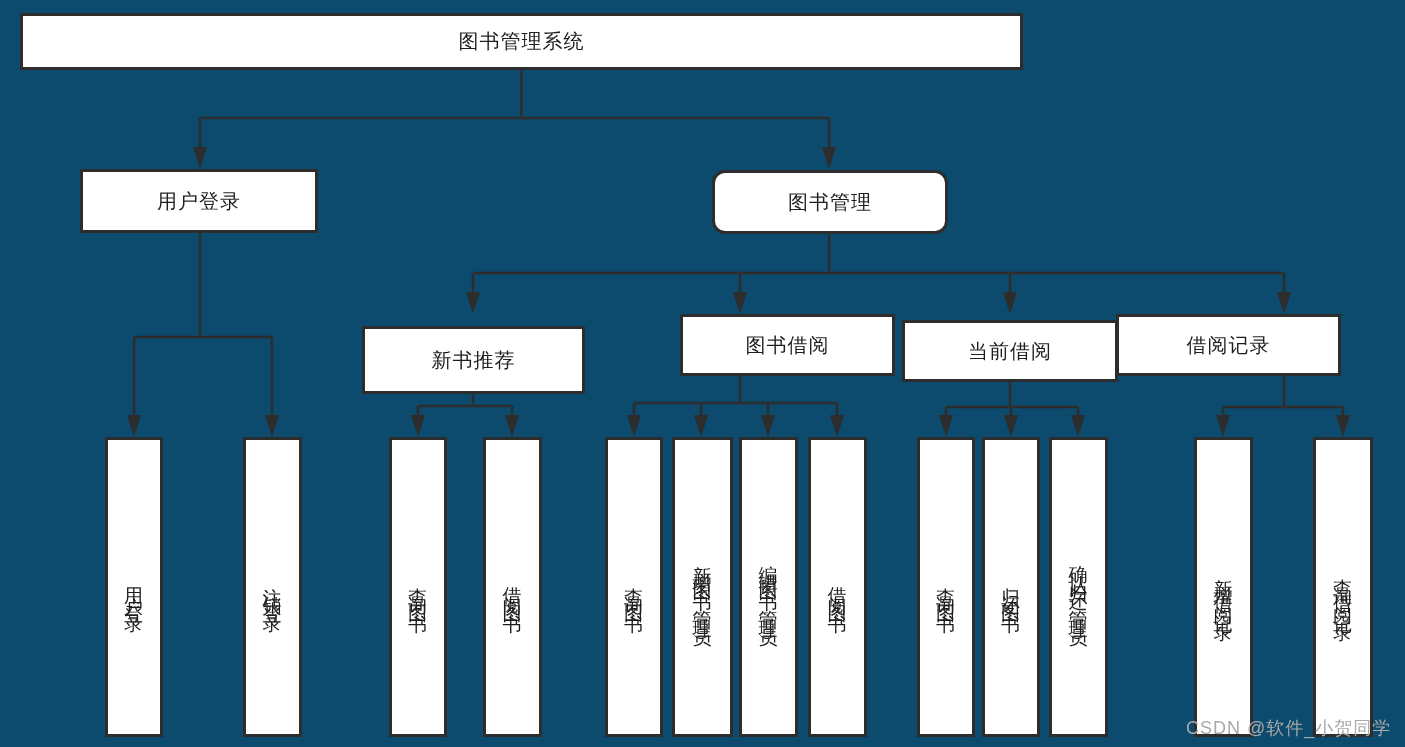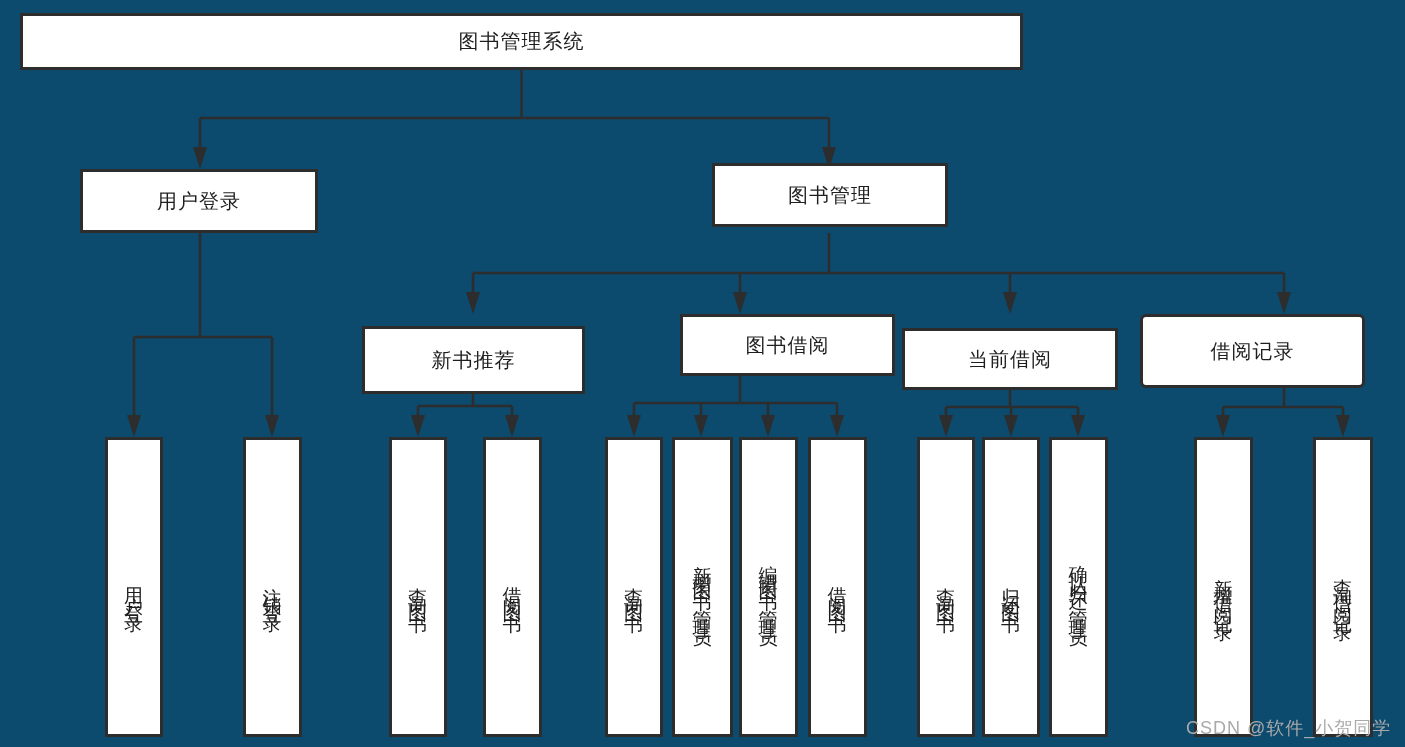--- a/index.html
+++ b/index.html
@@ -92,26 +92,26 @@
     <g>
       <path class="cline" d="M1284 376 L1284 407 M1223 407 L1343 407 M1223 407 L1223 417 M1343 407 L1343 417"></path>
       <polygon class="arrow" points="1216,415 1230,415 1223,437"></polygon>
       <polygon class="arrow" points="1336,415 1350,415 1343,437"></polygon>
     </g>
   </svg>
 
   <div class="node" style="left:20px;top:13px;width:1003px;height:57px;">图书管理系统</div>
 
   <div class="node" style="left:80px;top:169px;width:238px;height:64px;">用户登录</div>
-  <div class="node" style="left:712px;top:163px;width:236px;height:64px;">图书管理</div>
+  <div class="node" style="left:712px;top:170px;width:236px;height:64px;border-radius:13px;">图书管理</div>
 
   <div class="node" style="left:362px;top:326px;width:223px;height:68px;">新书推荐</div>
   <div class="node" style="left:633px;top:314px;width:215px;height:62px;margin-left:47px;">图书借阅</div>
-  <div class="node" style="left:902px;top:328px;width:216px;height:62px;">当前借阅</div>
-  <div class="node" style="left:1140px;top:314px;width:225px;height:74px;border-radius:6px;">借阅记录</div>
+  <div class="node" style="left:902px;top:320px;width:216px;height:62px;">当前借阅</div>
+  <div class="node" style="left:1116px;top:314px;width:225px;height:62px;">借阅记录</div>
 
   <div class="node vnode" style="left:105px;top:437px;width:58px;height:300px;">用户登录</div>
   <div class="node vnode" style="left:243px;top:437px;width:59px;height:300px;">注销登录</div>
 
   <div class="node vnode" style="left:389px;top:437px;width:58px;height:300px;">查询图书</div>
   <div class="node vnode" style="left:483px;top:437px;width:59px;height:300px;">借阅图书</div>
 
   <div class="node vnode" style="left:605px;top:437px;width:58px;height:300px;">查询图书</div>
   <div class="node vnode" style="left:672px;top:437px;width:61px;height:300px;">新增图书（管理员）</div>
   <div class="node vnode" style="left:739px;top:437px;width:59px;height:300px;">编辑图书（管理员）</div>

